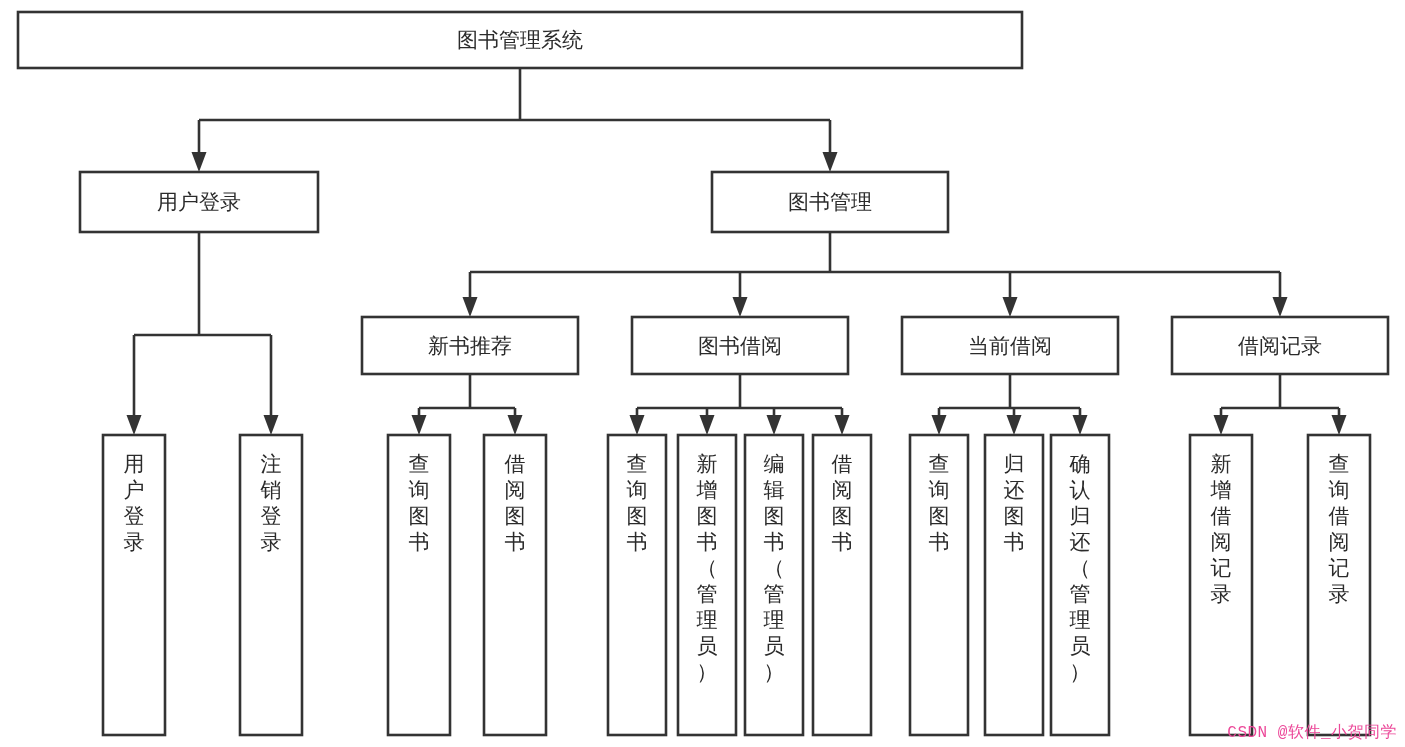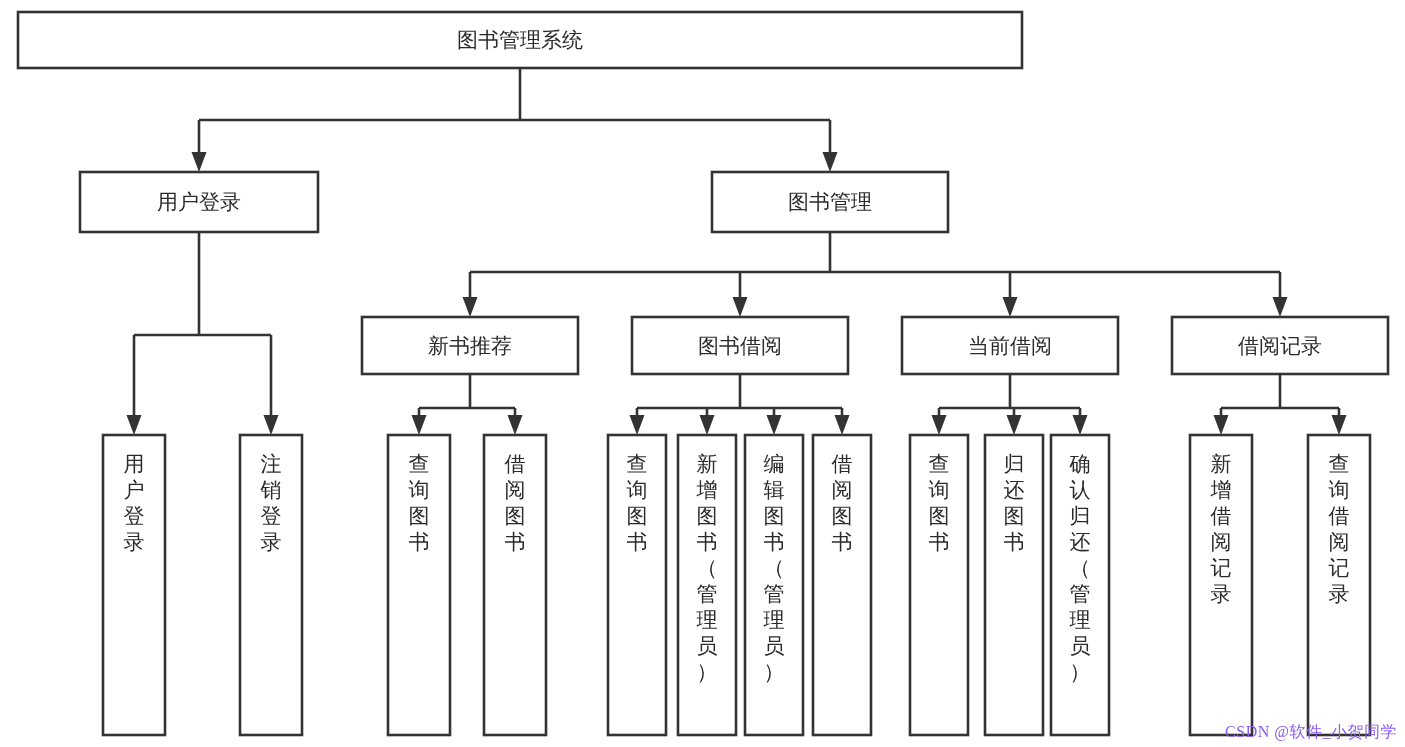--- a/index.html
+++ b/index.html
@@ -53,23 +53,23 @@
   .node-label-v {
     fill: #2b2b2b;
     font-family: "DejaVu Sans", "Liberation Sans", sans-serif;
     font-size: 21px;
     text-anchor: middle;
   }
   .watermark {
     position: absolute;
     right: 8px;
     bottom: 4px;
-    color: #8b5cf6;
+    color: #ec4899;
     font-size: 16px;
-    font-family: Liberation Serif, serif;
+    font-family: Liberation Mono, monospace;
     letter-spacing: 0.5px;
     white-space: nowrap;
     user-select: none;
   }
 </style>
 </head>
 <body>
 
 <div id="diagram-root">
   <svg class="diagram-canvas" viewBox="0 0 1405 747">

